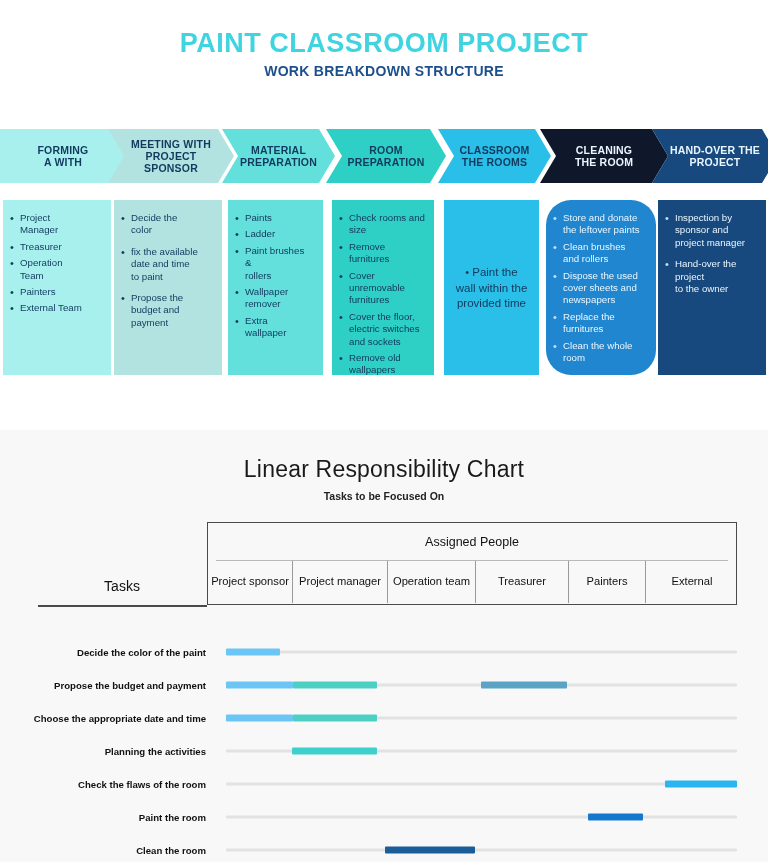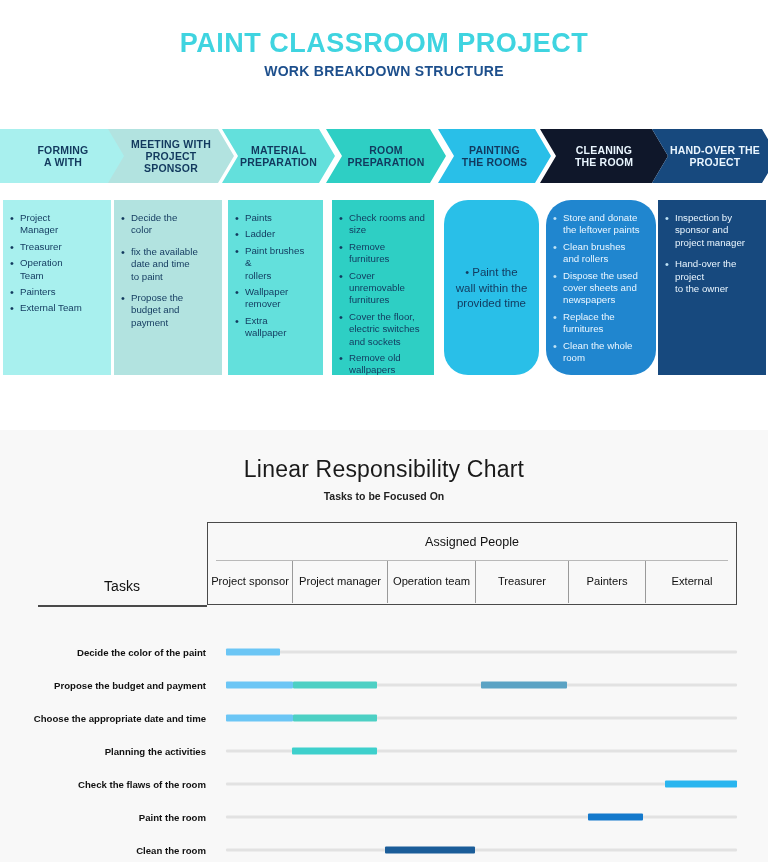--- a/index.html
+++ b/index.html
@@ -63,21 +63,21 @@
     padding-left: 10px;
     color: #12395e;
   }
   .box-body li::before {
     content: "•";
     position: absolute; left: 0; top: -1px;
     font-size: 11px;
   }
   .box-body.tight li { margin-bottom: 4px; }
   .box-body.centered {
-    display: flex; align-items: center; justify-content: center; border-radius: 24px;
+    display: flex; align-items: center; justify-content: center;
   }
   .box-body.centered ul { width: 100%; }
   .box-body.centered li {
     text-align: center; padding-left: 0; margin-bottom: 0;
     font-size: 11.5px; line-height: 1.35;
   }
   .box-body.centered li::before { position: static; margin-right: 3px; }
   .light-txt li { color: #eaf6ff; }
   .light-txt li::before { color: #bfe2f5; }
 
@@ -174,21 +174,21 @@
           </div>
         </div>
         <div class="arrow" style="left: 326px; width: 120px; background: rgb(46, 207, 196); color: rgb(18, 57, 94); clip-path: polygon(0px 0px, calc(100% - 16px) 0px, 100% 50%, calc(100% - 16px) 100%, 0px 100%, 16px 50%);">
           <div>
             <span>ROOM</span>
             <span>PREPARATION</span>
           </div>
         </div>
         <div class="arrow" style="left: 438px; width: 113px; background: rgb(41, 191, 232); color: rgb(18, 57, 94); clip-path: polygon(0px 0px, calc(100% - 16px) 0px, 100% 50%, calc(100% - 16px) 100%, 0px 100%, 16px 50%);">
           <div>
-            <span>PAINTING</span>
+            <span>CLASSROOM</span>
             <span>THE ROOMS</span>
           </div>
         </div>
         <div class="arrow" style="left: 540px; width: 128px; background: #0f172a; color: rgb(234, 246, 255); clip-path: polygon(0px 0px, calc(100% - 16px) 0px, 100% 50%, calc(100% - 16px) 100%, 0px 100%, 16px 50%);">
           <div>
             <span>CLEANING</span>
             <span>THE ROOM</span>
           </div>
         </div>
         <div class="arrow" style="left: 652px; width: 126px; background: rgb(23, 73, 126); color: rgb(234, 246, 255); clip-path: polygon(0px 0px, calc(100% - 16px) 0px, 100% 50%, calc(100% - 16px) 100%, 0px 100%, 16px 50%);">

